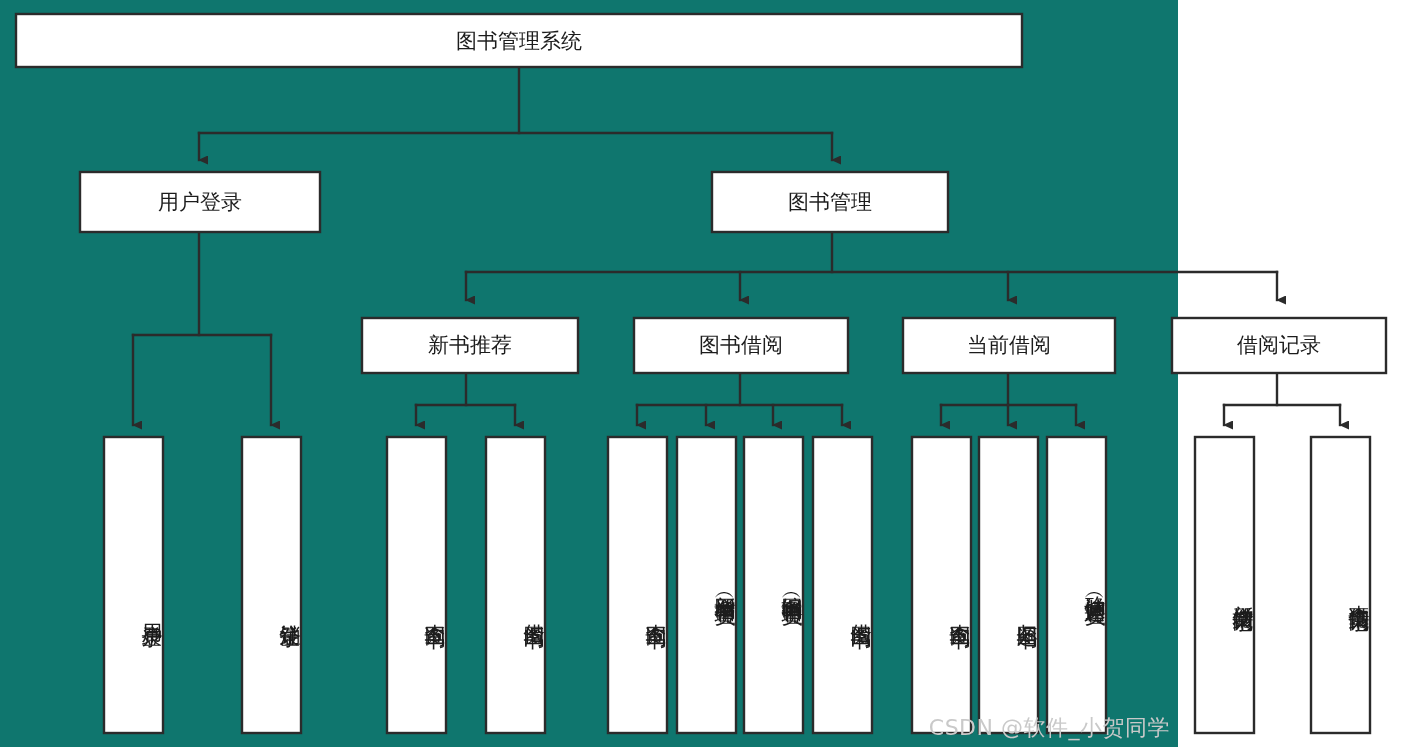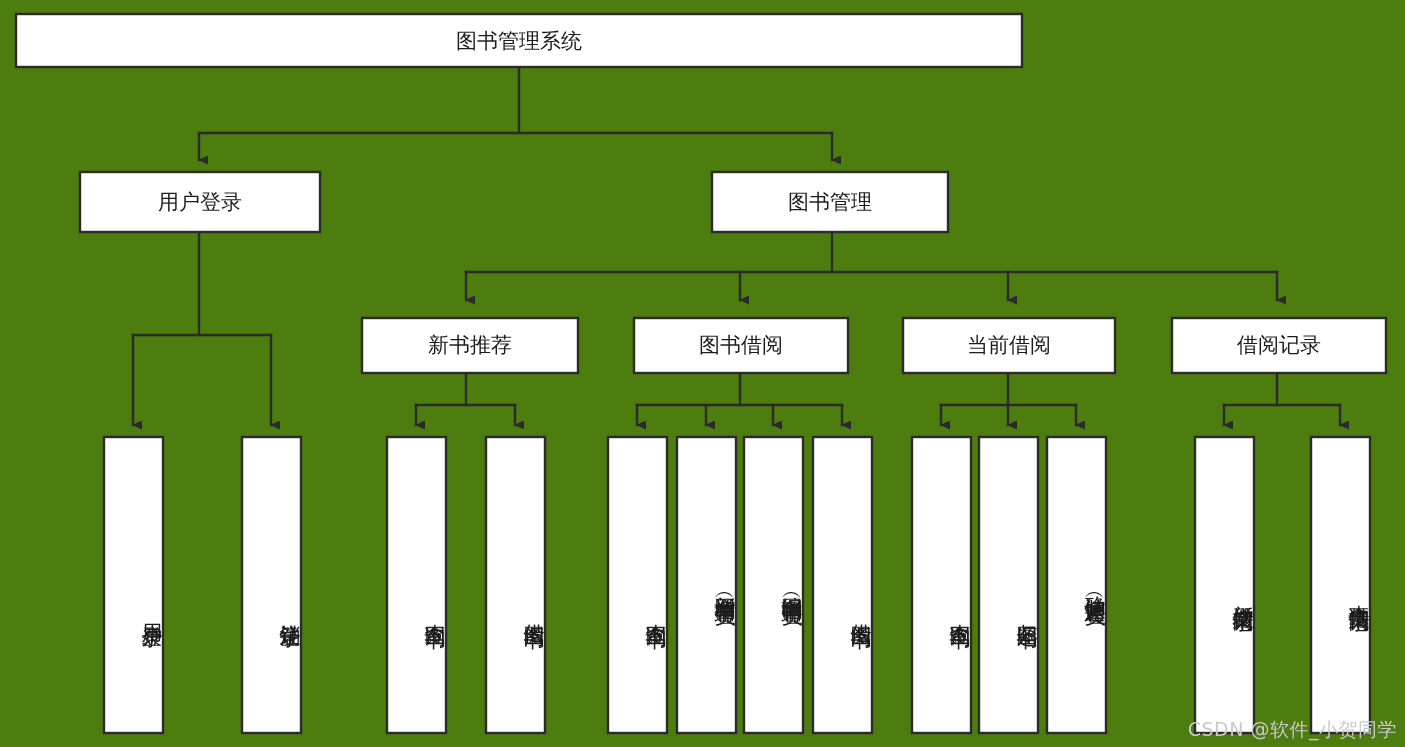--- a/index.html
+++ b/index.html
@@ -8,23 +8,23 @@
     background: #ffffff;
   }
   body {
     width: 1405px;
     height: 747px;
     font-family: "DejaVu Sans", "Liberation Sans", sans-serif;
     overflow: hidden;
   }
   #diagram-root {
     position: relative;
-    width: 1405px;
+    width: 1178px;
     height: 747px;
-    background: #4d7c0f;
+    background: #0f766e;
   }
   svg#flow {
     position: absolute;
     left: 0;
     top: 0;
     width: 1405px;
     height: 747px;
     display: block;
   }
   .node-rect {
@@ -58,21 +58,21 @@
     align-items: flex-start;
     justify-content: center;
     white-space: nowrap;
     pointer-events: none;
   }
   #watermark {
     position: absolute;
     right: 8px;
     bottom: 4px;
     font-family: "DejaVu Sans", "Liberation Sans", sans-serif;
-    font-size: 19px;
+    font-size: 22px;
     color: #c9c9c9;
     letter-spacing: 0.5px;
     white-space: nowrap;
   }
 </style>
 </head>
 <body>
 
 <div id="diagram-root">
 

